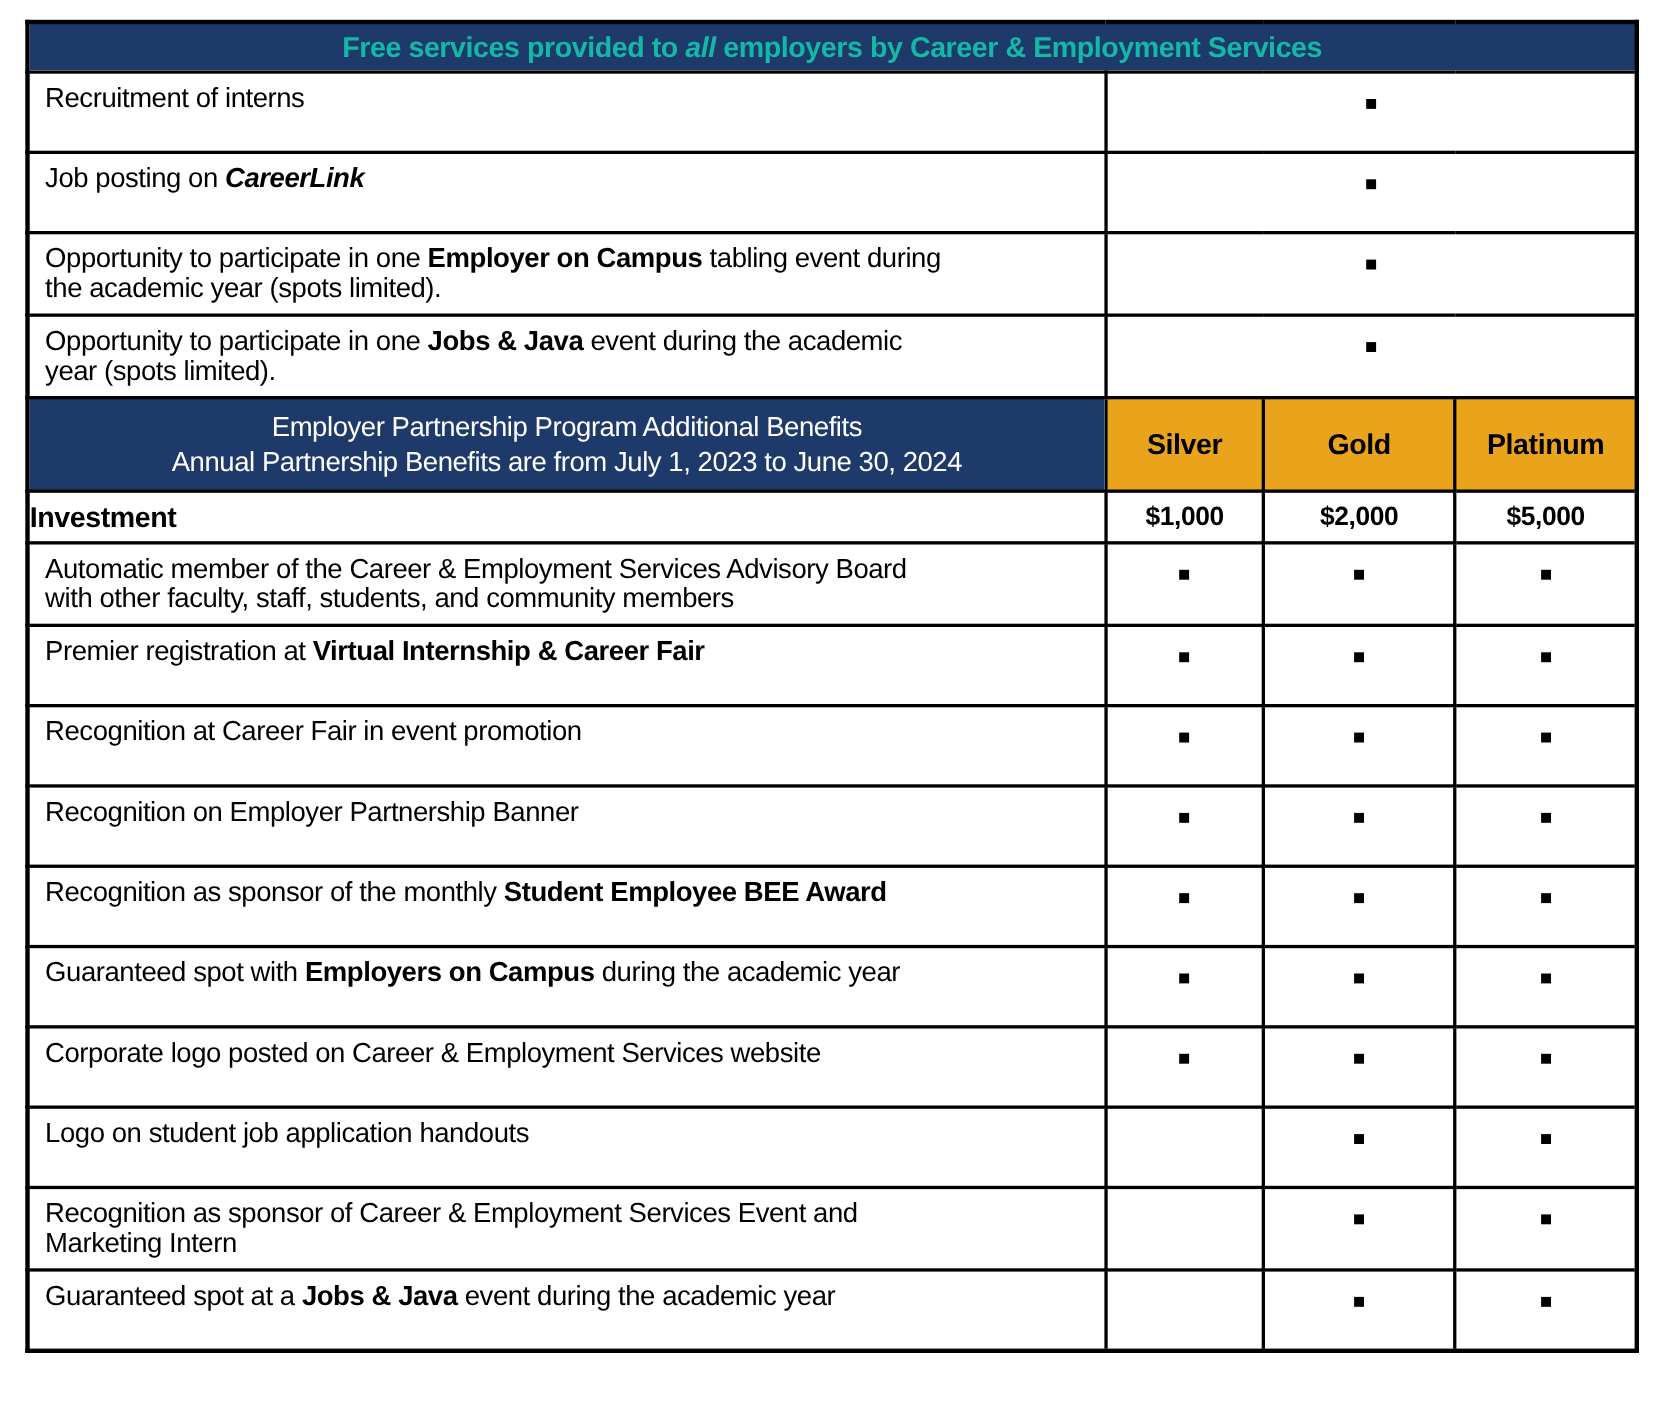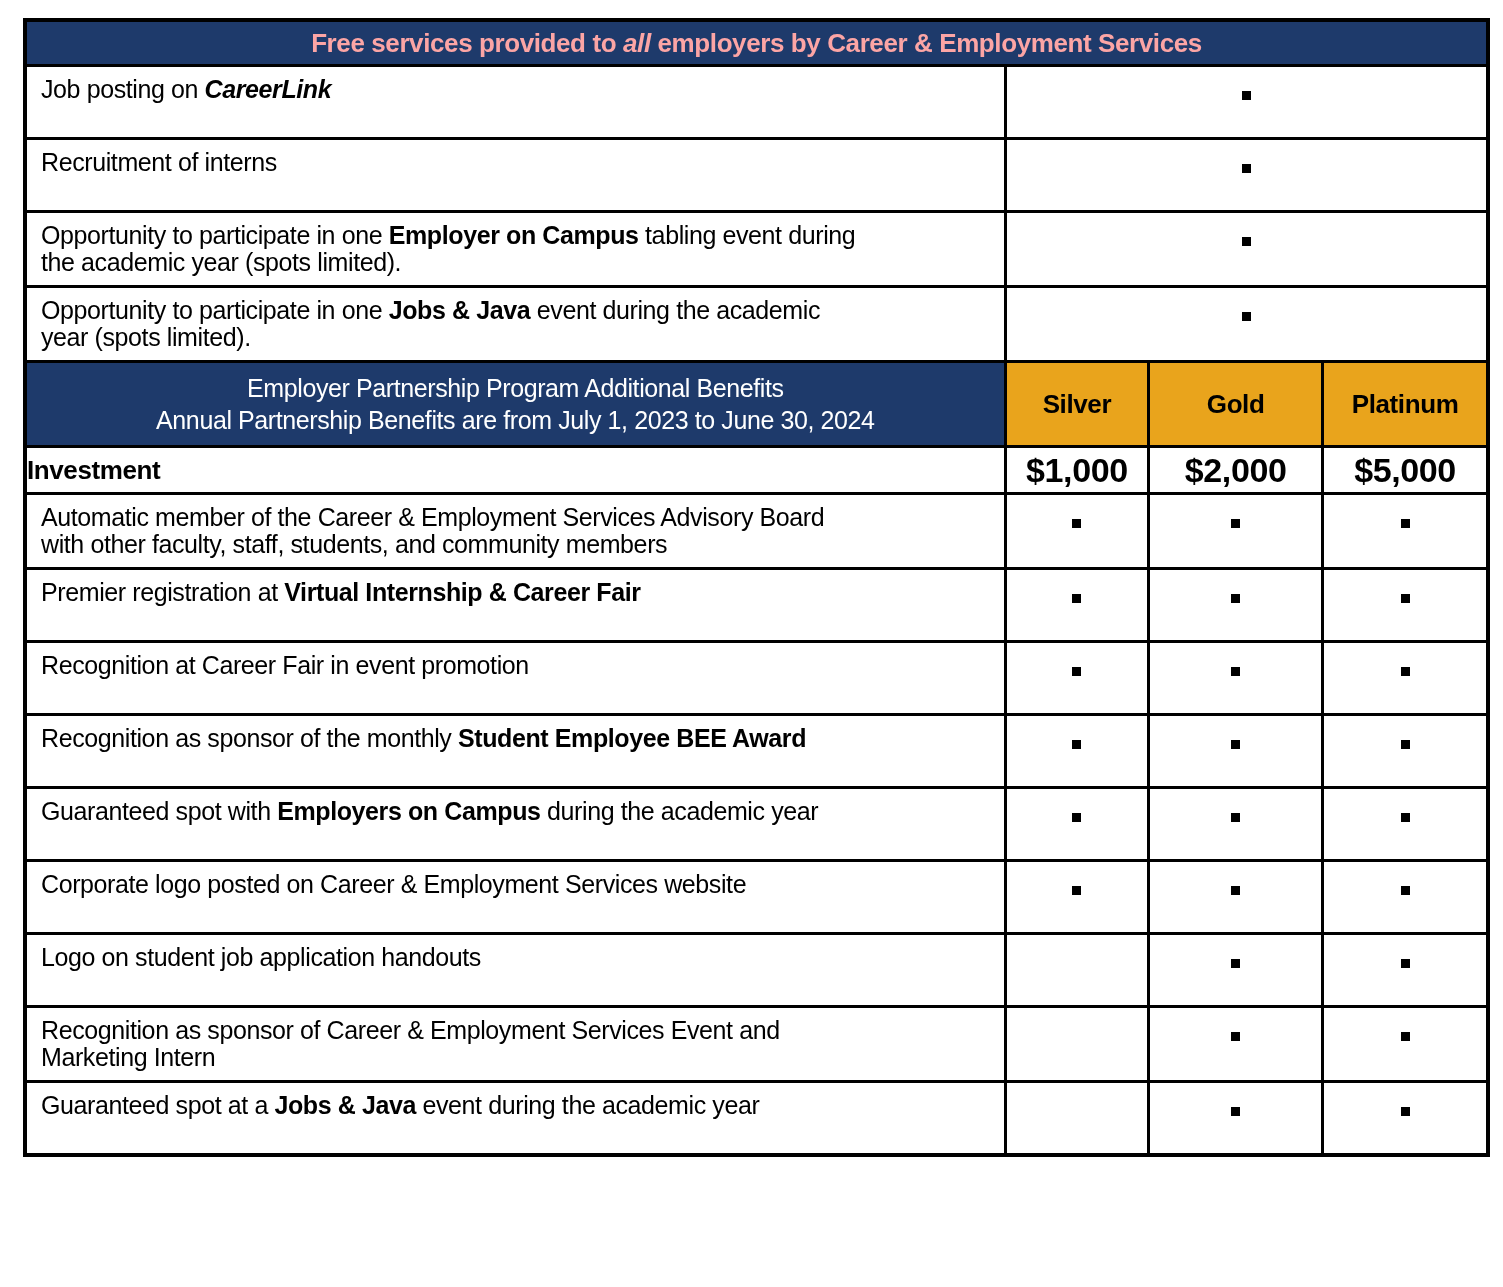--- a/index.html
+++ b/index.html
@@ -29,21 +29,21 @@
     line-height:27px;
     white-space:pre-line;
     height:52px;
     vertical-align:top;
     letter-spacing:-0.4px;
   }
   .b{font-weight:bold;}
   .i{font-style:italic;}
   .h1td{
     background:var(--navy);
-    color:#fca5a5;
+    color:#14b8a6;
     text-align:center;
     font-weight:bold;
     font-size:26px;
     height:38px;
     vertical-align:middle;
     padding:2px 4px;
     letter-spacing:-0.4px;
   }
   .navytd{
     background:var(--navy);
@@ -70,21 +70,21 @@
     font-weight:bold;
     font-size:26px;
     text-align:left;
     padding:3px 10px 3px 0;
     height:38px;
     vertical-align:middle;
     letter-spacing:-0.4px;
   }
   .investval{
     font-weight:bold;
-    font-size:34px;
+    font-size:24px;
     text-align:center;
     vertical-align:middle;
     letter-spacing:-0.4px;
   }
   .check{
     text-align:center;
     vertical-align:top;
     padding-top:19px;
   }
   .bullet{
@@ -105,25 +105,25 @@
       <col style="width:11.3%">
     </colgroup>
     <tbody id="tbody">
       <tr>
         <td colspan="4" class="h1td">
           <span id="free-header-text"><span class="b">Free services provided to </span><span class="b i">all</span><span class="b"> employers by Career &amp; Employment Services</span></span>
         </td>
       </tr>
 
       <tr>
+          <td class="desc"><span>Recruitment of interns</span></td>
+          <td class="check" colspan="3"><span class="bullet"></span></td>
+        </tr>
+        <tr>
           <td class="desc"><span>Job posting on </span><span class="b i">CareerLink</span></td>
-          <td class="check" colspan="3"><span class="bullet"></span></td>
-        </tr>
-        <tr>
-          <td class="desc"><span>Recruitment of interns</span></td>
           <td class="check" colspan="3"><span class="bullet"></span></td>
         </tr>
         <tr>
           <td class="desc"><span>Opportunity to participate in one </span><span class="b">Employer on Campus</span><span> tabling event during
 the academic year (spots limited).</span></td>
           <td class="check" colspan="3"><span class="bullet"></span></td>
         </tr>
         <tr>
           <td class="desc"><span>Opportunity to participate in one </span><span class="b">Jobs &amp; Java</span><span> event during the academic
 year (spots limited).</span></td>
@@ -158,20 +158,26 @@
           <td class="check"><span class="bullet"></span></td>
           <td class="check"><span class="bullet"></span></td>
         </tr>
         <tr>
           <td class="desc"><span>Recognition at Career Fair in event promotion</span></td>
           <td class="check"><span class="bullet"></span></td>
           <td class="check"><span class="bullet"></span></td>
           <td class="check"><span class="bullet"></span></td>
         </tr>
         <tr>
+          <td class="desc"><span>Recognition on Employer Partnership Banner</span></td>
+          <td class="check"><span class="bullet"></span></td>
+          <td class="check"><span class="bullet"></span></td>
+          <td class="check"><span class="bullet"></span></td>
+        </tr>
+        <tr>
           <td class="desc"><span>Recognition as sponsor of the monthly </span><span class="b">Student Employee BEE Award</span></td>
           <td class="check"><span class="bullet"></span></td>
           <td class="check"><span class="bullet"></span></td>
           <td class="check"><span class="bullet"></span></td>
         </tr>
         <tr>
           <td class="desc"><span>Guaranteed spot with </span><span class="b">Employers on Campus</span><span> during the academic year</span></td>
           <td class="check"><span class="bullet"></span></td>
           <td class="check"><span class="bullet"></span></td>
           <td class="check"><span class="bullet"></span></td>

